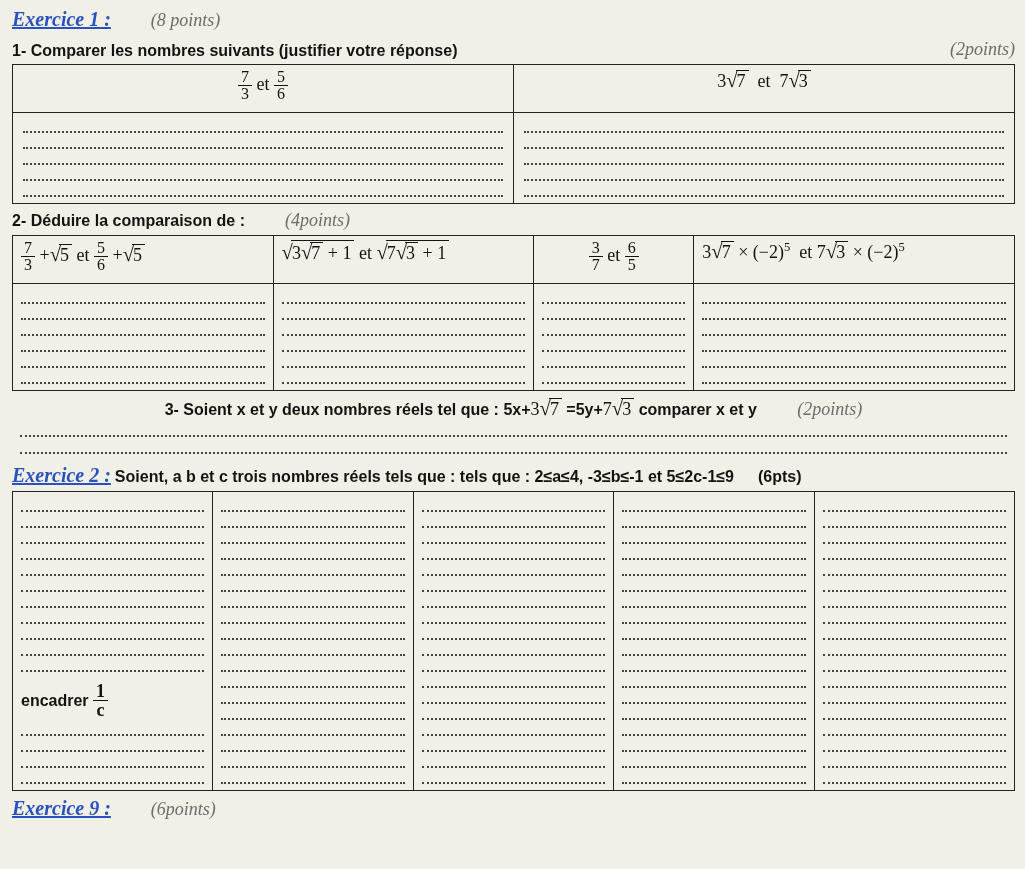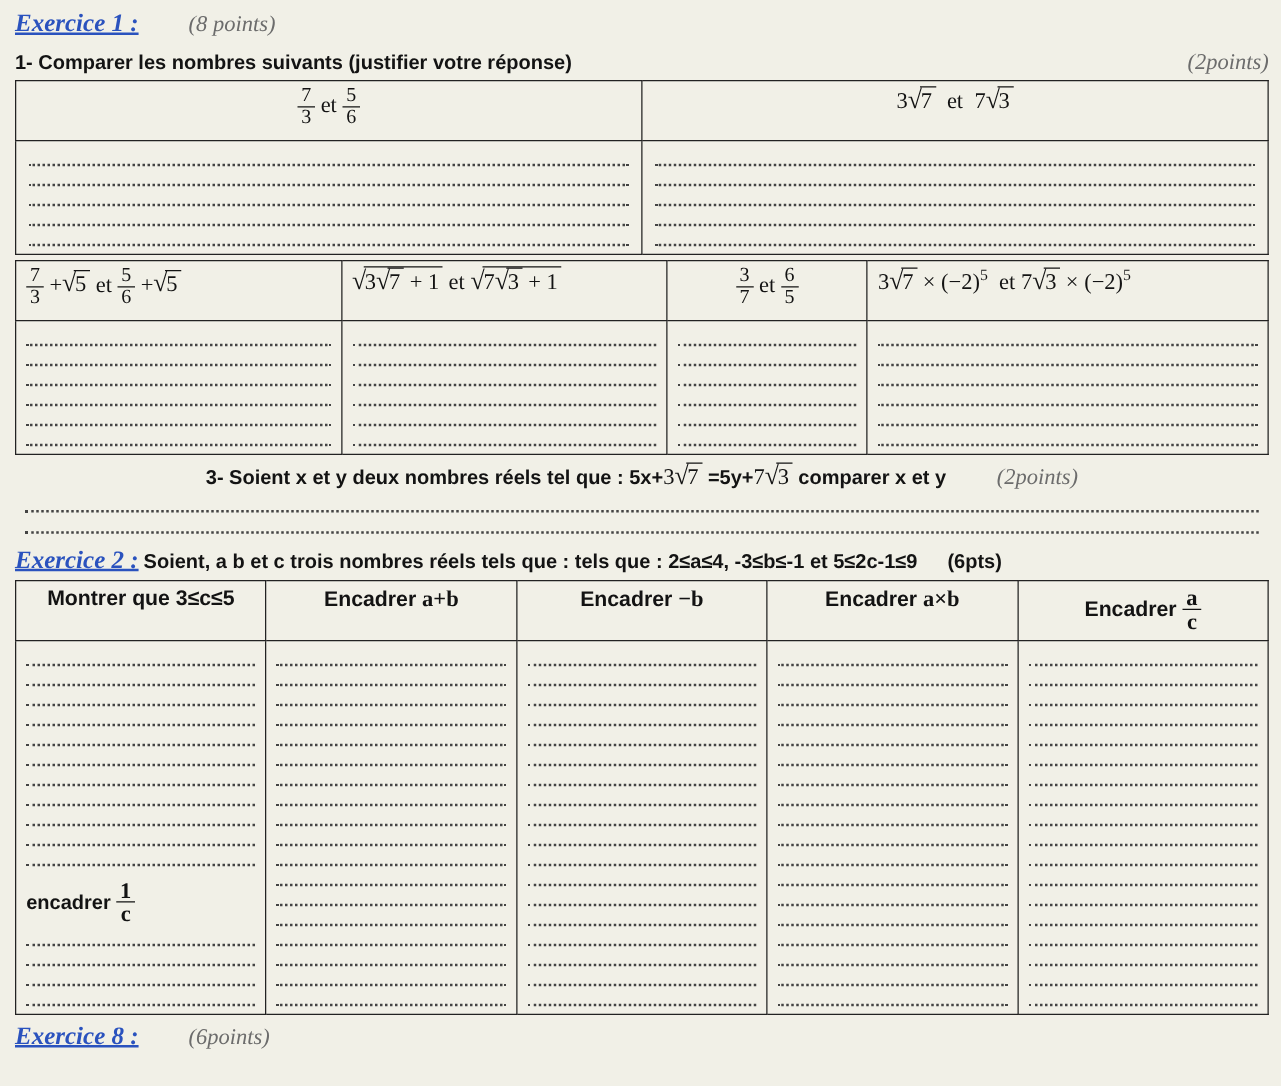--- a/index.html
+++ b/index.html
@@ -160,20 +160,26 @@
         <div class="dots wide"></div>
             <div class="dots wide"></div>
             <div class="dots wide"></div>
             <div class="dots wide"></div>
             <div class="dots wide"></div>
       </td>
     </tr>
   </tbody>
     </table>
 
+  <div class="q-row" style="margin-top:6px;">
+    <span>
+      <span class="bold">2-  Déduire la comparaison de :</span>
+      <span class="pts">(4points)</span>
+    </span>
+  </div>
 
   <table class="tbl">
     <colgroup>
         <col style="width:26%">
         <col style="width:26%">
         <col style="width:16%">
         <col style="width:32%">
       </colgroup>
     <tbody>
         <tr>
@@ -257,29 +263,20 @@
 
   <table class="tbl">
     <colgroup>
         <col style="width:20%">
         <col style="width:20%">
         <col style="width:20%">
         <col style="width:20%">
         <col style="width:20%">
       </colgroup>
     <tbody>
-        <tr>
-      <td class="hcell bold">Montrer que 3≤c≤5</td>
-      <td class="hcell bold"><span>Encadrer </span><span class="math">a+b</span></td>
-      <td class="hcell bold"><span>Encadrer </span><span class="math">−b</span></td>
-      <td class="hcell bold"><span>Encadrer </span><span class="math">a×b</span></td>
-      <td class="hcell bold"><span>Encadrer </span>
-        <span class="frac math"><span class="n">a</span><span class="d">c</span></span>
-      </td>
-    </tr>
     <tr>
       <td>
         <div class="dots"></div>
             <div class="dots"></div>
             <div class="dots"></div>
             <div class="dots"></div>
             <div class="dots"></div>
             <div class="dots"></div>
             <div class="dots"></div>
             <div class="dots"></div>
@@ -372,17 +369,17 @@
             <div class="dots"></div>
             <div class="dots"></div>
             <div class="dots"></div>
             <div class="dots"></div>
       </td>
     </tr>
   </tbody>
     </table>
 
   <div style="margin-top:6px;">
-    <span class="ex-title">Exercice 8 :</span>
+    <span class="ex-title">Exercice 9 :</span>
     <span class="pts">(6points)</span>
   </div>
 
 </div>
 
 </body></html>

